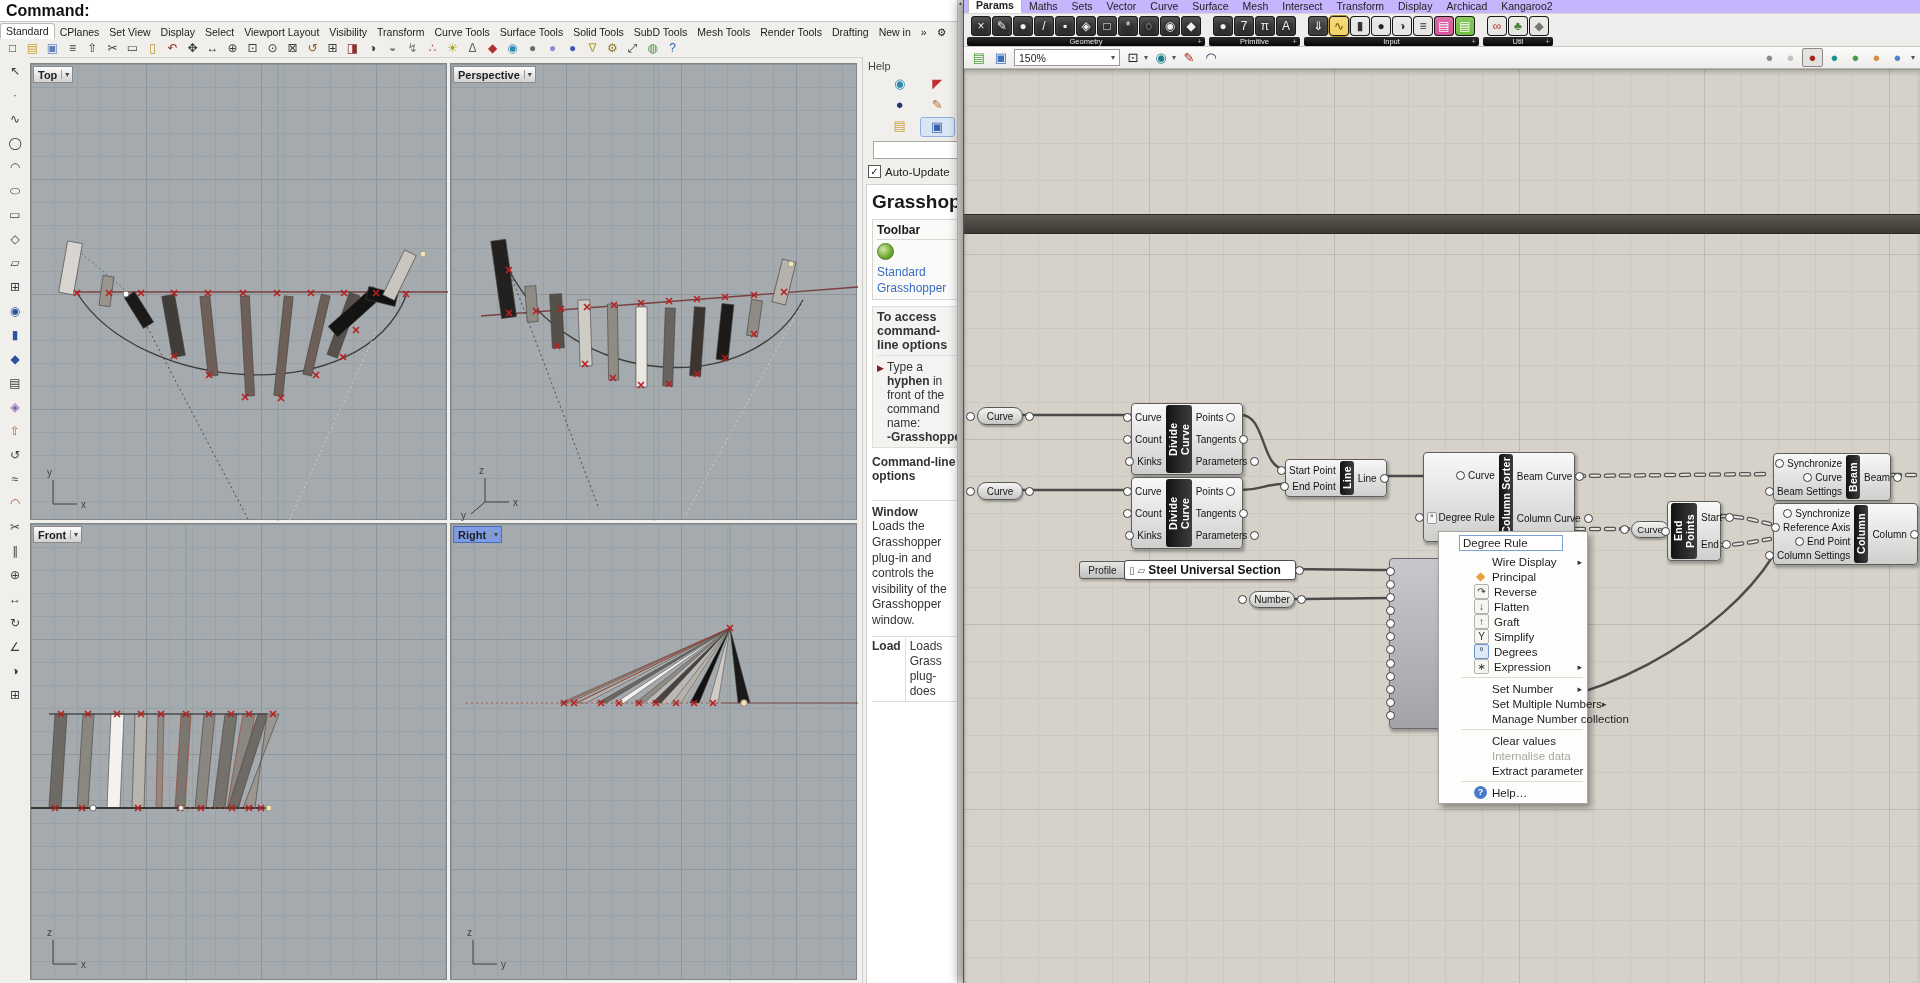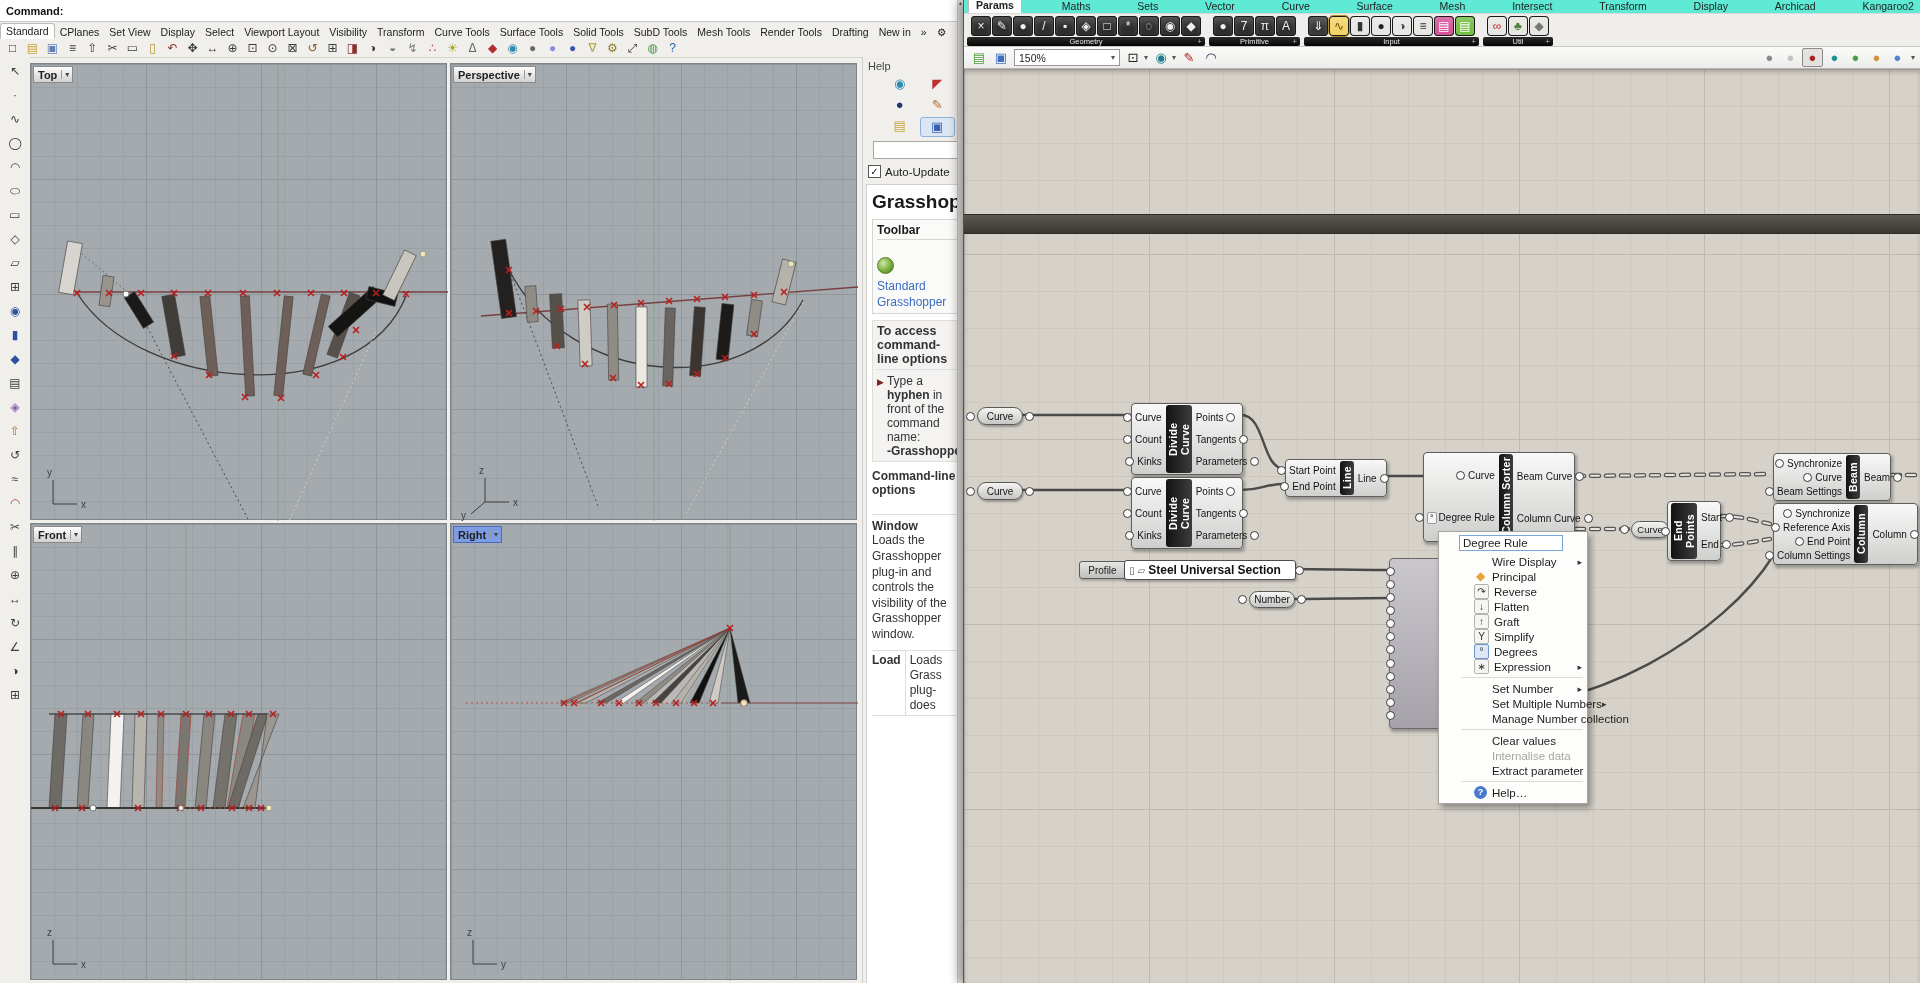--- a/index.html
+++ b/index.html
@@ -1,21 +1,21 @@
 <!DOCTYPE html>
 <html><head>
 <meta charset="utf-8">
 <style>
   html,body{margin:0;padding:0;width:1920px;height:983px;overflow:hidden;background:#6f6f6f;
     font-family:"Liberation Sans","DejaVu Sans",sans-serif;-webkit-font-smoothing:antialiased;}
   #stage{position:relative;width:1920px;height:983px;background:#f0efec;}
   
   #rhino{position:absolute;left:0;top:0;width:963px;height:983px;background:#f0efec;}
   .cmdbar{position:absolute;left:0;top:0;width:963px;height:22px;background:#fff;border-bottom:1px solid #c9c7c4;
-    font-size:11px;font-weight:bold;color:#111;line-height:22px;padding-left:6px;box-sizing:border-box;}
+    font-size:16px;font-weight:bold;color:#111;line-height:22px;padding-left:6px;box-sizing:border-box;}
   .rtabs{position:absolute;left:0;top:22px;width:963px;height:17px;display:flex;align-items:flex-end;background:#f0efec;
     border-bottom:1px solid #d6d4d0;}
   .rtab{font-size:10.5px;color:#222;padding:1px 5px;white-space:nowrap;cursor:default;}
   .rtab.sel{background:#fff;border:1px solid #bdbbb7;border-bottom:1px solid #fff;border-radius:3px 3px 0 0;}
   .ricons{position:absolute;left:0;top:39px;width:963px;height:18px;display:flex;align-items:center;gap:3px;
     padding-left:4px;background:#f0efec;border-bottom:1px solid #d6d4d0;}
   .ricon{width:17px;height:16px;font-size:12px;line-height:16px;text-align:center;color:#3a3a3a;}
   .sidebar{position:absolute;left:0;top:57px;width:30px;height:926px;background:#f0efec;display:flex;flex-direction:column;
     align-items:center;padding-top:2px;box-sizing:border-box;}
   .sicon{width:22px;height:24px;font-size:12px;line-height:24px;text-align:center;color:#3c3c3c;}
@@ -39,40 +39,40 @@
   .hicon{height:18px;text-align:center;font-size:13px;line-height:18px;border-radius:3px;}
   .hicon.pressed{background:#dbe6f5;border:1px solid #8fb0dd;}
   .hsearch{width:86px;height:14px;border:1px solid #a9a7a3;background:#fff;display:block;margin:2px auto 6px;}
   .hauto{display:flex;align-items:center;gap:4px;font-size:11.5px;color:#222;margin:2px 0 6px 2px;}
   .cb{width:11px;height:11px;border:1px solid #555;background:#fff;font-size:10px;line-height:11px;text-align:center;color:#222;}
   .hdoc{position:relative;background:#fff;border:1px solid #d2d0cc;height:812px;overflow:hidden;padding:4px 5px;box-sizing:border-box;}
   .hscroll{position:absolute;right:1px;top:1px;color:#8a8a8a;font-size:10px;}
   .hscroll2{position:absolute;right:2px;bottom:2px;color:#555;font-size:12px;}
   .doc-h1{font-size:19px;font-weight:bold;color:#1a1a1a;white-space:nowrap;overflow:hidden;margin:2px 0 6px;}
   .tbox{border:1px solid #d8d6d2;background:#fafaf8;padding:3px 4px;margin-bottom:6px;}
-  .tbox .th{font-weight:bold;border-bottom:1px solid #d8d6d2;padding-bottom:2px;margin-bottom:17px;color:#1a1a1a;}
+  .tbox .th{font-weight:bold;border-bottom:1px solid #d8d6d2;padding-bottom:2px;margin-bottom:3px;color:#1a1a1a;}
   .ghball{width:15px;height:15px;border-radius:50%;background:radial-gradient(circle at 35% 35%,#cfe8a8,#6fa832 60%,#4a7a1e);
      border:1px solid #567f2a;margin:2px 0 4px;}
   .hlink{display:block;color:#3a6cc0;text-decoration:none;line-height:1.35;}
   .hdoc p{margin:0 0 7px;line-height:1.3;}
   .accbox{background:#f4f3f1;border:1px solid #e0deda;padding:3px 4px;margin-bottom:7px;}
   .accbox h4{margin:0 0 4px;font-size:12.5px;border-bottom:1px solid #ddd;padding-bottom:3px;}
   .bullet{display:flex;gap:3px;}
   .bullet .bt{color:#7a2020;font-size:9px;line-height:16px;}
   .clo{font-weight:bold;border-bottom:1px solid #ddd;margin:0 0 4px;padding-bottom:17px;}
   .loadrow{border-top:1px solid #ddd;border-bottom:1px solid #ddd;display:flex;margin-top:4px;}
   .loadrow b{padding:2px 4px 2px 0;border-right:1px solid #ddd;}
   .loadrow span{padding:2px 0 2px 4px;line-height:1.25;}
   .edgestrip{position:absolute;left:957px;top:0;width:6px;height:983px;background:#e8e6e2;border-left:1px solid #cfcdc9;
      font-size:5px;color:#555;text-align:center;line-height:6px;}
   
   #gh{position:absolute;left:963px;top:0;width:957px;height:983px;background:#f2f1ef;border-left:1px solid #57534e;
       box-shadow:-5px 0 10px rgba(0,0,0,.35);}
-  .ghmenu{position:absolute;left:0;top:0;width:957px;height:14px;background:#5eead4;border-bottom:1px solid #dad8d4;
-      display:flex;align-items:flex-end;padding-left:4px;box-sizing:border-box;justify-content:space-between;}
+  .ghmenu{position:absolute;left:0;top:0;width:957px;height:14px;background:#c4b5fd;border-bottom:1px solid #dad8d4;
+      display:flex;align-items:flex-end;padding-left:4px;box-sizing:border-box;}
   .gmi{font-size:10.5px;color:#222;padding:1px 7px;white-space:nowrap;}
   .gmi.sel{background:#fff;border:1px solid #b9b7b3;border-bottom-color:#fff;border-radius:2px 2px 0 0;font-weight:bold;}
   .ghtools{position:absolute;left:0;top:14px;width:957px;height:33px;background:#efeeec;display:flex;gap:4px;
       padding:1px 0 0 3px;box-sizing:border-box;border-bottom:1px solid #c9c7c3;}
   .ggroup{display:flex;flex-direction:column;}
   .gicons{display:flex;gap:1px;padding:1px 4px;align-items:center;flex:1;}
   .tile{width:20px;height:20px;border-radius:4px;background:#2e2e2e;color:#f0f0f0;font-size:12px;line-height:20px;
       text-align:center;box-shadow:inset 0 0 0 1px #1a1a1a, inset 0 6px 6px rgba(255,255,255,.18);}
   .tile.sel{outline:1px solid #b08f2a;}
   .glabel{position:relative;height:9px;background:linear-gradient(#2a2a2a,#050505);color:#e8e8e8;font-size:7.5px;

